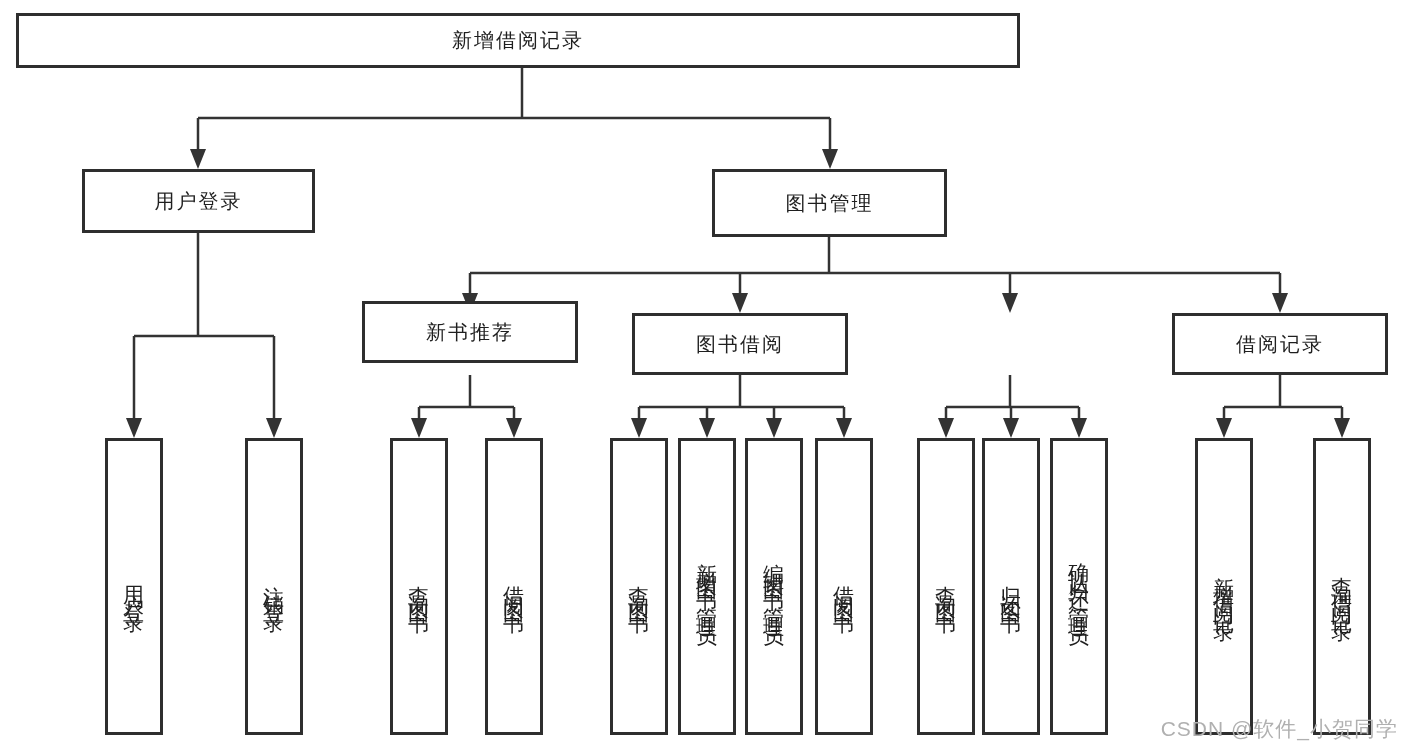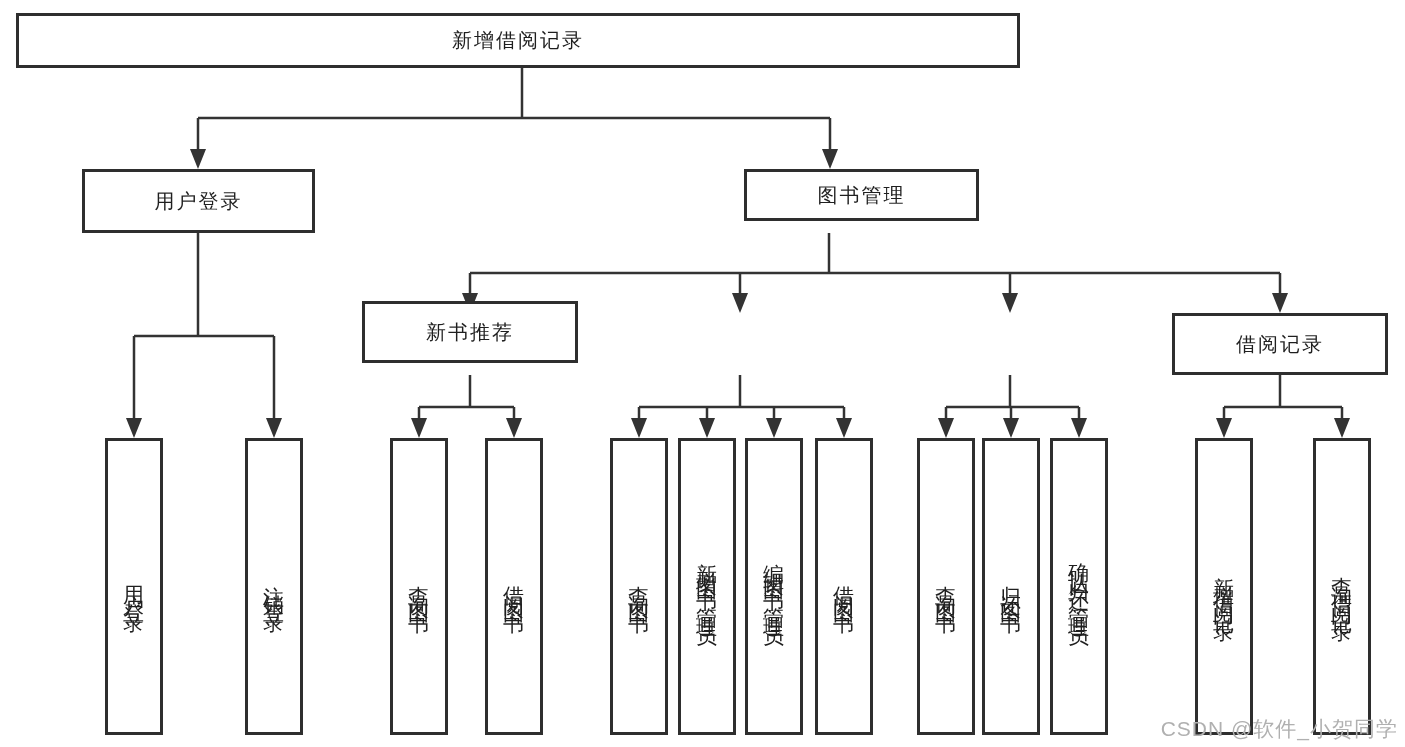--- a/index.html
+++ b/index.html
@@ -44,21 +44,21 @@
   .v-node span {
     writing-mode: vertical-rl;
     text-orientation: mixed;
     font-size: 21px;
     letter-spacing: 9px;
     line-height: 1;
   }
   
   .n-root      { left: 16px;   top: 13px;  width: 1004px; height: 55px; }
   .n-login     { left: 82px;   top: 169px; width: 233px;  height: 64px; }
-  .n-mgmt      { left: 712px;  top: 169px; width: 235px;  height: 52px; margin-left: 32px; }
+  .n-mgmt      { left: 712px;  top: 169px; width: 235px;  height: 68px; }
   
   .n-newbook   { left: 362px;  top: 301px; width: 216px;  height: 62px; }
   .n-borrow    { left: 632px;  top: 313px; width: 216px;  height: 62px; }
   .n-current   { left: 902px;  top: 313px; width: 216px;  height: 62px; }
   .n-records   { left: 1172px; top: 313px; width: 216px;  height: 62px; }
   
   .leaf { top: 438px; width: 58px; height: 297px; }
   .l-1  { left: 105px;  }
   .l-2  { left: 245px;  }
   .l-3  { left: 390px;  }
@@ -172,20 +172,23 @@
   <div class="node h-node n-login">
     <span>用户登录</span>
   </div>
   <div class="node h-node n-mgmt">
     <span>图书管理</span>
   </div>
 
   <div class="node h-node n-newbook">
     <span>新书推荐</span>
   </div>
+  <div class="node h-node n-borrow">
+    <span>图书借阅</span>
+  </div>
   <div class="node h-node n-records">
     <span>借阅记录</span>
   </div>
 
   <div class="node v-node leaf l-1">
     <span>用户登录</span>
   </div>
   <div class="node v-node leaf l-2">
     <span>注销登录</span>
   </div>

